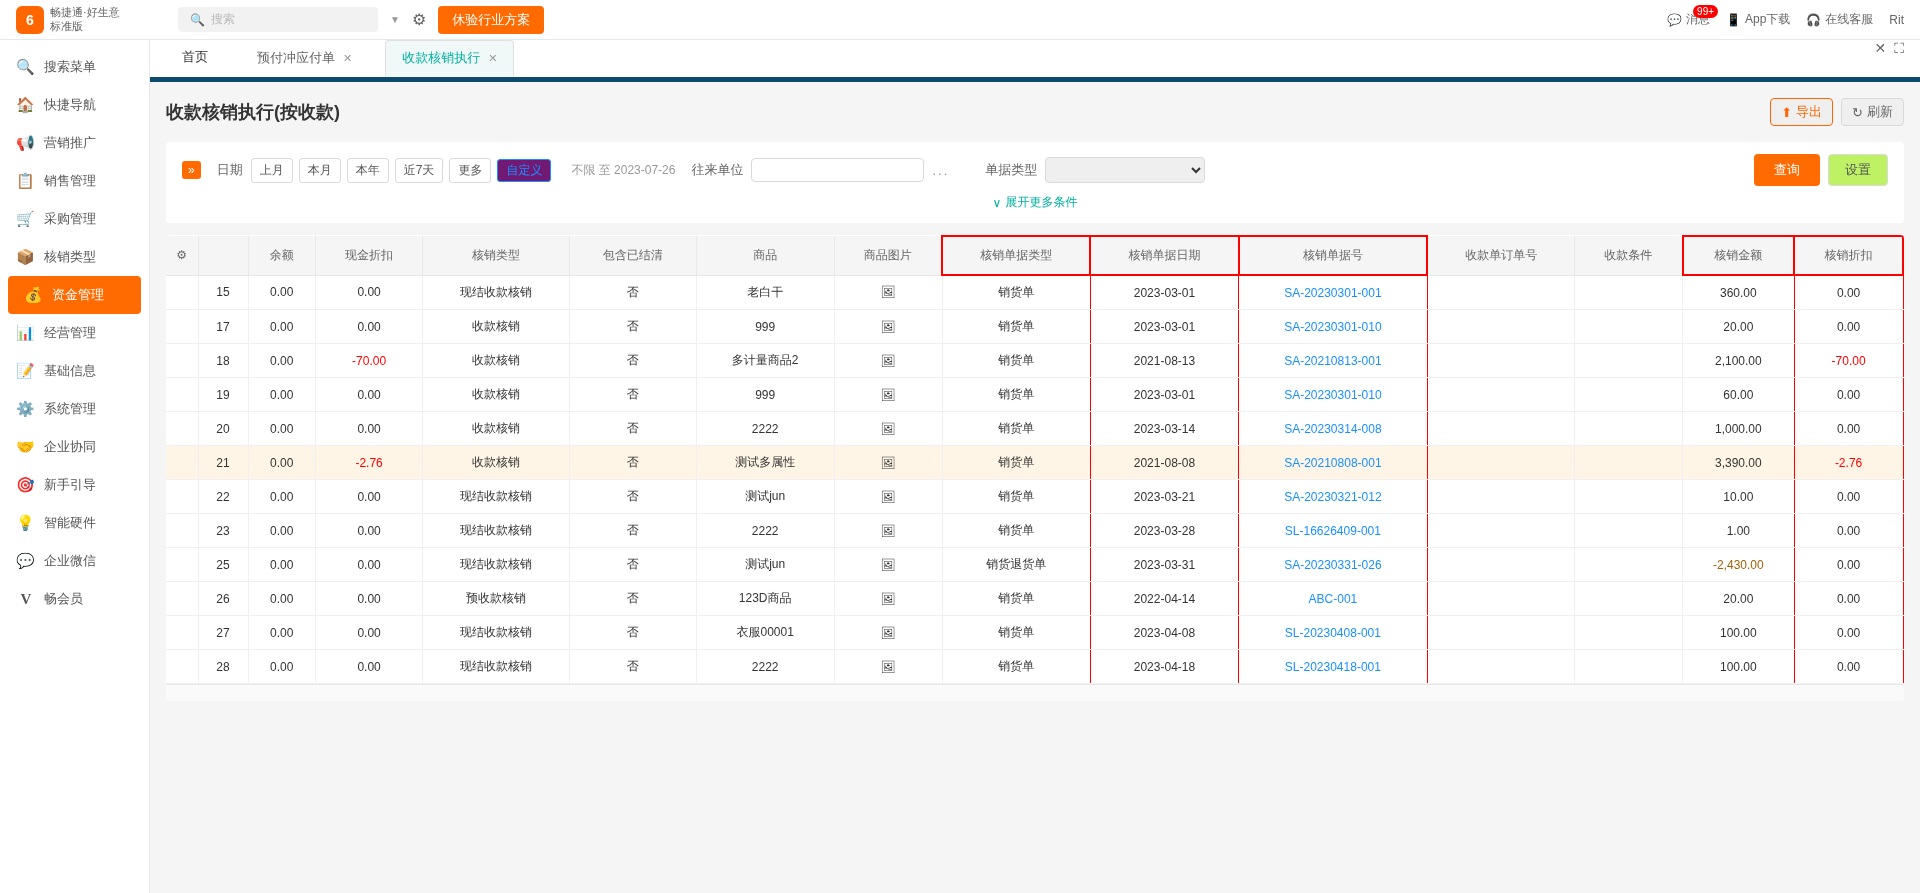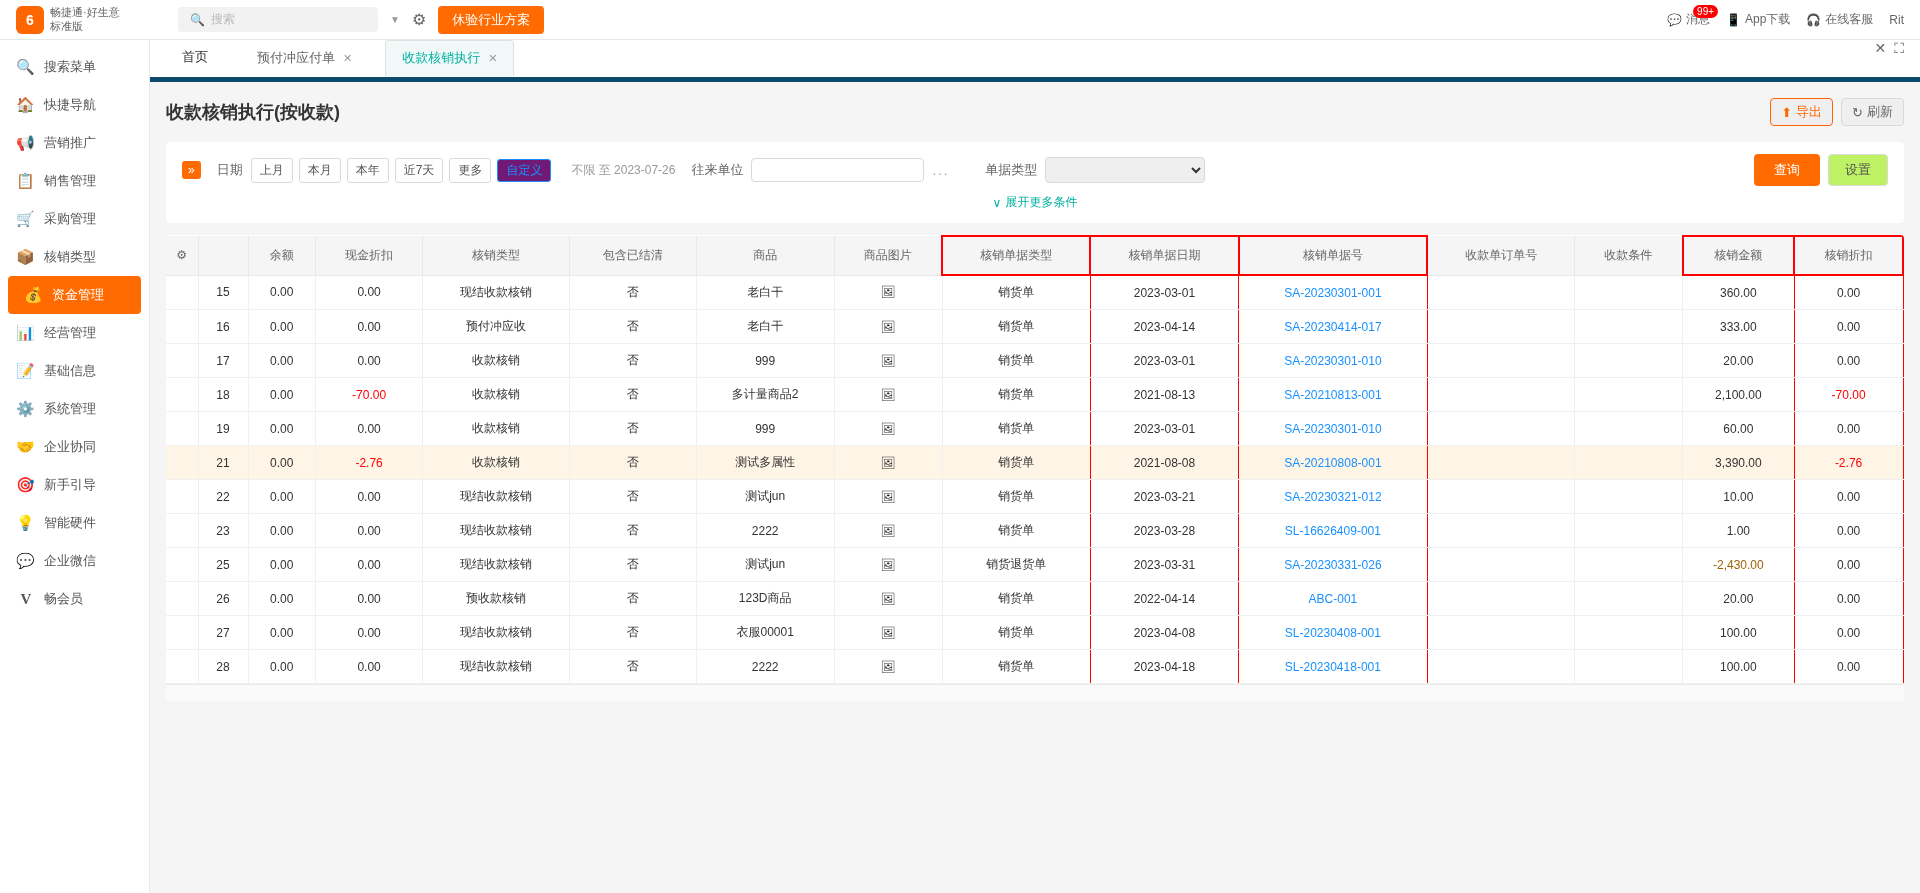--- a/index.html
+++ b/index.html
@@ -290,37 +290,20 @@
                 <td style="border-right: 1px solid rgb(255, 0, 0); border-left: 1px solid rgb(255, 0, 0);">销货单</td>
                 <td style="border-right: 1px solid rgb(255, 0, 0); border-left: 1px solid rgb(255, 0, 0);">2023-03-01</td>
                 <td class="link-text" style="border-right: 1px solid rgb(255, 0, 0); border-left: 1px solid rgb(255, 0, 0);">SA-20230301-001</td>
                 <td></td>
                 <td></td>
                 <td style="border-right: 1px solid rgb(255, 0, 0); border-left: 1px solid rgb(255, 0, 0);">360.00</td>
                 <td style="border-right: 1px solid rgb(255, 0, 0); border-left: 1px solid rgb(255, 0, 0);">0.00</td>
               </tr>
               <tr>
                 <td></td>
-                <td>16</td>
-                <td>0.00</td>
-                <td>0.00</td>
-                <td>预付冲应收</td>
-                <td>否</td>
-                <td>老白干</td>
-                <td>🖼</td>
-                <td style="border-right: 1px solid rgb(255, 0, 0); border-left: 1px solid rgb(255, 0, 0);">销货单</td>
-                <td style="border-right: 1px solid rgb(255, 0, 0); border-left: 1px solid rgb(255, 0, 0);">2023-04-14</td>
-                <td class="link-text" style="border-right: 1px solid rgb(255, 0, 0); border-left: 1px solid rgb(255, 0, 0);">SA-20230414-017</td>
-                <td></td>
-                <td></td>
-                <td style="border-right: 1px solid rgb(255, 0, 0); border-left: 1px solid rgb(255, 0, 0);">333.00</td>
-                <td style="border-right: 1px solid rgb(255, 0, 0); border-left: 1px solid rgb(255, 0, 0);">0.00</td>
-              </tr>
-              <tr>
-                <td></td>
                 <td>17</td>
                 <td>0.00</td>
                 <td>0.00</td>
                 <td>收款核销</td>
                 <td>否</td>
                 <td>999</td>
                 <td>🖼</td>
                 <td style="border-right: 1px solid rgb(255, 0, 0); border-left: 1px solid rgb(255, 0, 0);">销货单</td>
                 <td style="border-right: 1px solid rgb(255, 0, 0); border-left: 1px solid rgb(255, 0, 0);">2023-03-01</td>
                 <td class="link-text" style="border-right: 1px solid rgb(255, 0, 0); border-left: 1px solid rgb(255, 0, 0);">SA-20230301-010</td>
@@ -354,20 +337,37 @@
                 <td>收款核销</td>
                 <td>否</td>
                 <td>999</td>
                 <td>🖼</td>
                 <td style="border-right: 1px solid rgb(255, 0, 0); border-left: 1px solid rgb(255, 0, 0);">销货单</td>
                 <td style="border-right: 1px solid rgb(255, 0, 0); border-left: 1px solid rgb(255, 0, 0);">2023-03-01</td>
                 <td class="link-text" style="border-right: 1px solid rgb(255, 0, 0); border-left: 1px solid rgb(255, 0, 0);">SA-20230301-010</td>
                 <td></td>
                 <td></td>
                 <td style="border-right: 1px solid rgb(255, 0, 0); border-left: 1px solid rgb(255, 0, 0);">60.00</td>
+                <td style="border-right: 1px solid rgb(255, 0, 0); border-left: 1px solid rgb(255, 0, 0);">0.00</td>
+              </tr>
+              <tr>
+                <td></td>
+                <td>20</td>
+                <td>0.00</td>
+                <td>0.00</td>
+                <td>收款核销</td>
+                <td>否</td>
+                <td>2222</td>
+                <td>🖼</td>
+                <td style="border-right: 1px solid rgb(255, 0, 0); border-left: 1px solid rgb(255, 0, 0);">销货单</td>
+                <td style="border-right: 1px solid rgb(255, 0, 0); border-left: 1px solid rgb(255, 0, 0);">2023-03-14</td>
+                <td class="link-text" style="border-right: 1px solid rgb(255, 0, 0); border-left: 1px solid rgb(255, 0, 0);">SA-20230314-008</td>
+                <td></td>
+                <td></td>
+                <td style="border-right: 1px solid rgb(255, 0, 0); border-left: 1px solid rgb(255, 0, 0);">1,000.00</td>
                 <td style="border-right: 1px solid rgb(255, 0, 0); border-left: 1px solid rgb(255, 0, 0);">0.00</td>
               </tr>
               <tr class="highlighted">
                 <td></td>
                 <td>21</td>
                 <td>0.00</td>
                 <td style="color: rgb(255, 0, 0);">-2.76</td>
                 <td>收款核销</td>
                 <td>否</td>
                 <td>测试多属性</td>

